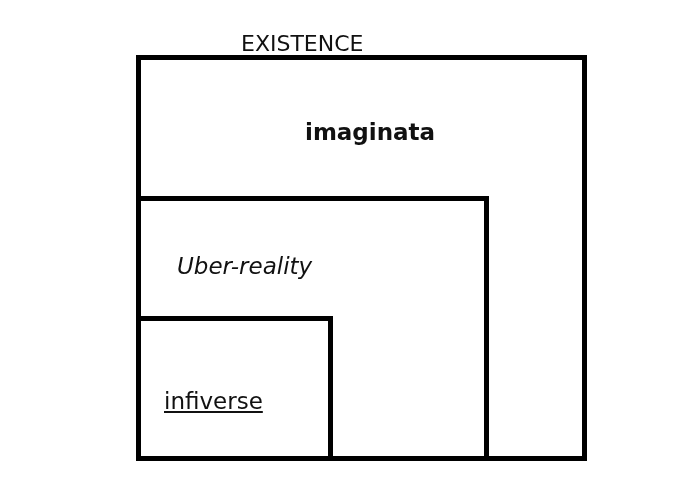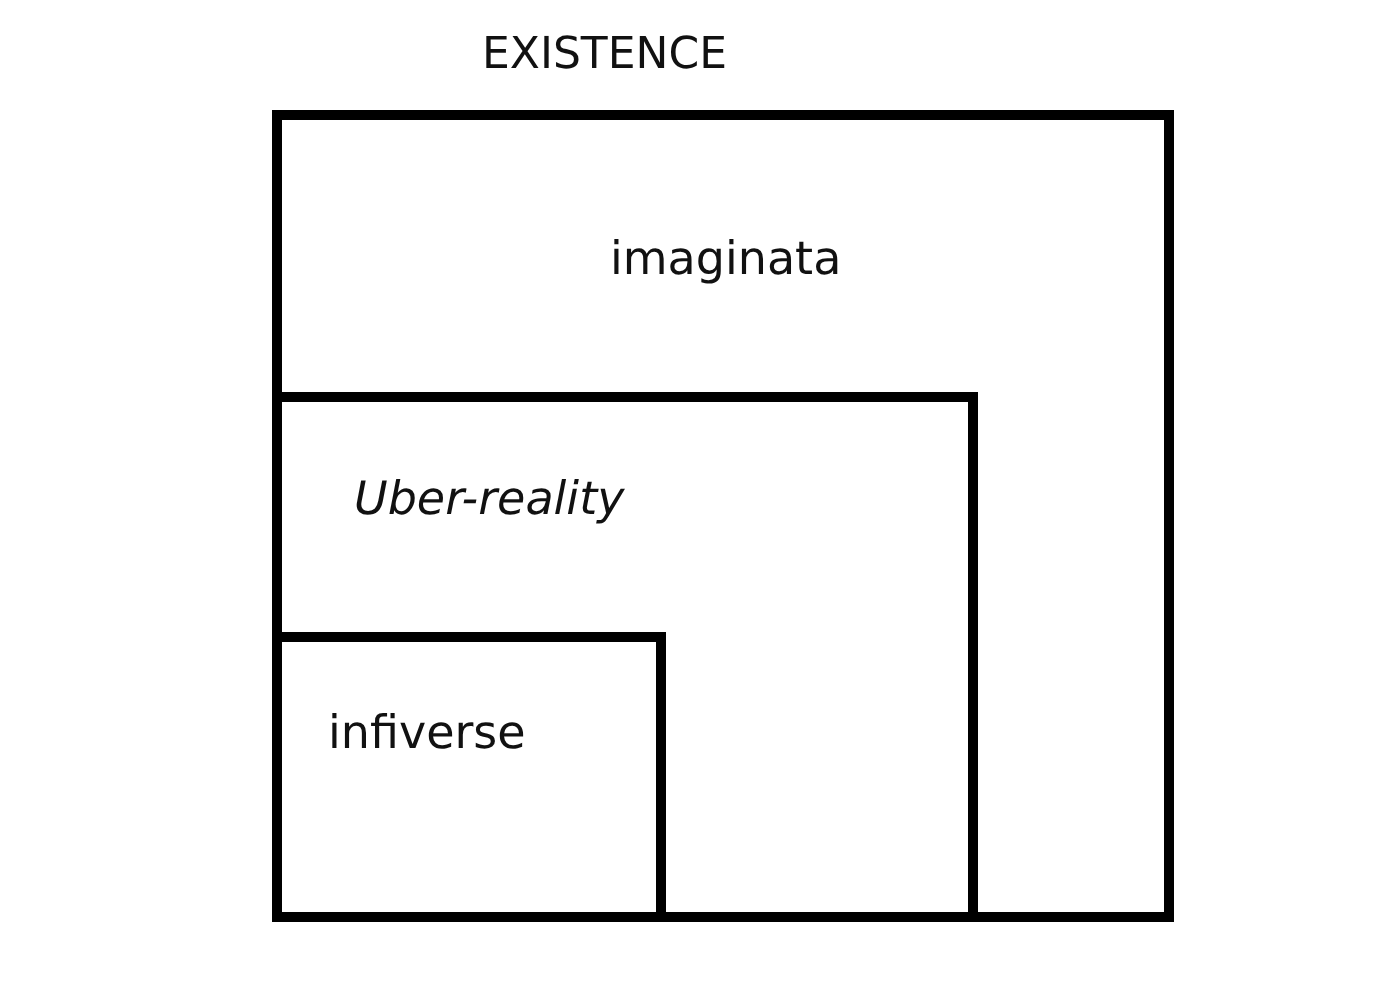--- a/index.html
+++ b/index.html
@@ -1,27 +1,27 @@
 <!DOCTYPE html>
 <html><head>
   <meta charset="utf-8">
   <style>
     html, body { margin: 0; padding: 0; background: #ffffff; }
     body { width: 695px; height: 503px; position: relative; overflow: hidden;
            font-family: "DejaVu Sans", sans-serif; color: #000; }
-    .label { position: absolute; white-space: nowrap; font-size: 23px; line-height: 1; color: #111; }
+    .label { position: absolute; white-space: nowrap; font-size: 23px; line-height: 1; color: #111; margin-top: 16px; }
     .box { position: absolute; border: 5px solid #000; box-sizing: border-box; background: transparent; }
   </style>
 </head>
 <body>
 
 <div>
   <div class="label" style="left:241px; top:17px; font-size:22px;">EXISTENCE</div>
 
   <div class="box" style="left:136px; top:55px; width:451px; height:406px;"></div>
-  <div class="label" style="left:305px; top:119px;">imaginata</div>
+  <div class="label" style="left:305px; top:105px;font-weight:bold;">imaginata</div>
 
   <div class="box" style="left:136px; top:196px; width:353px; height:265px;"></div>
   <div class="label" style="left:177px; top:239px;font-style:italic;">Uber-reality</div>
 
   <div class="box" style="left:136px; top:316px; width:197px; height:145px;"></div>
-  <div class="label" style="left:164px; top:356px;">infiverse</div>
+  <div class="label" style="left:164px; top:374px;text-decoration:underline;">infiverse</div>
 </div>
 
 </body></html>

